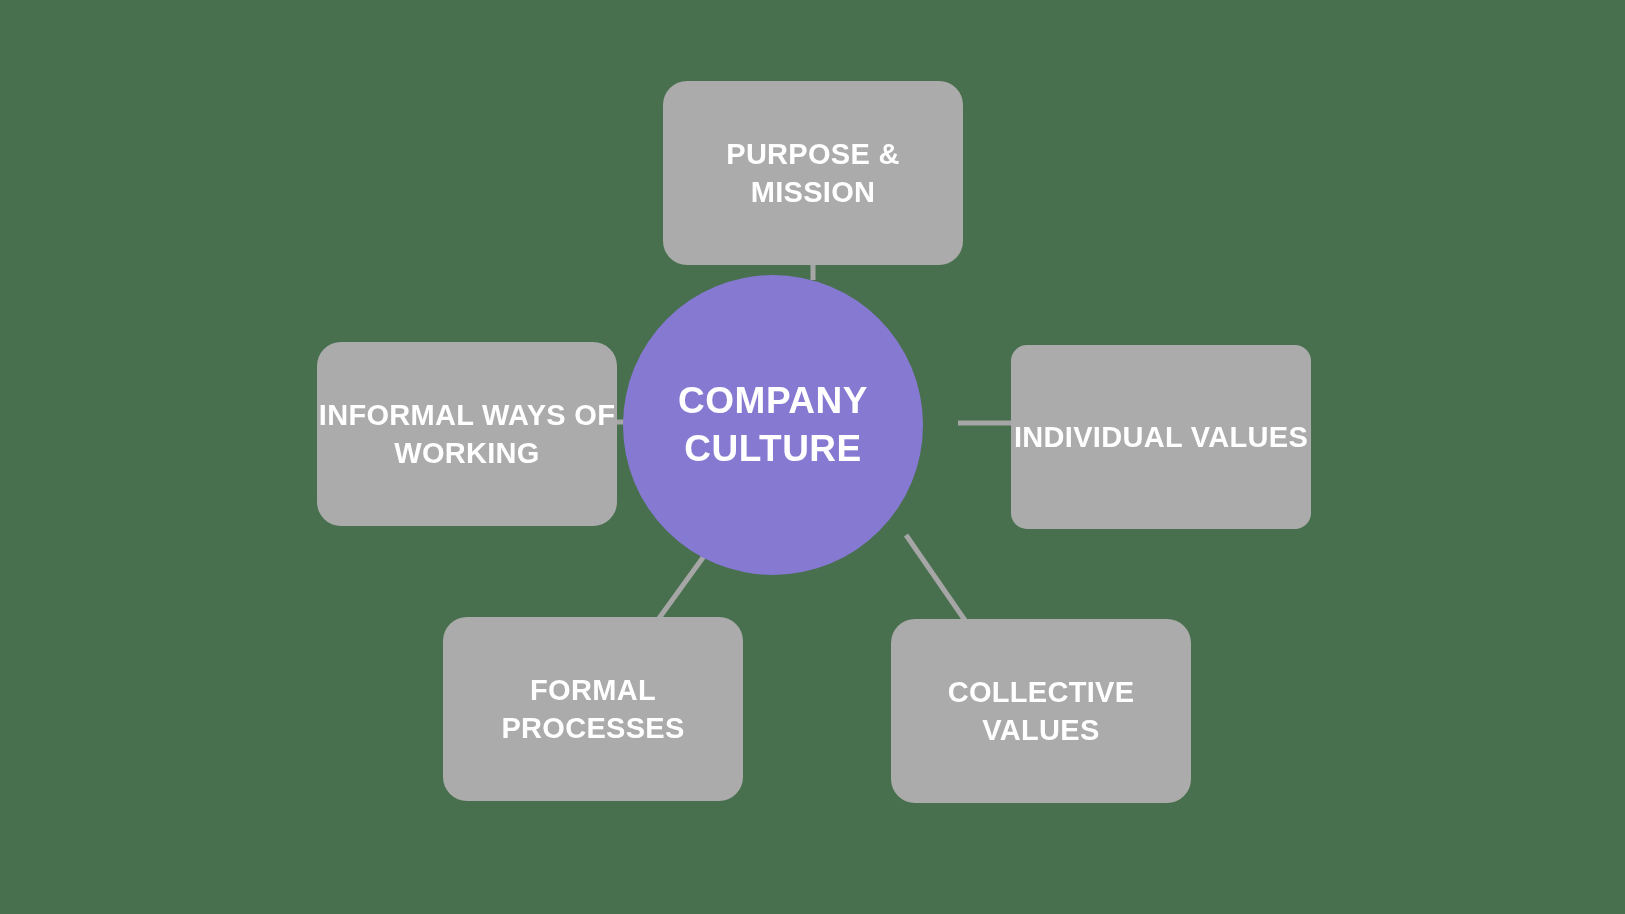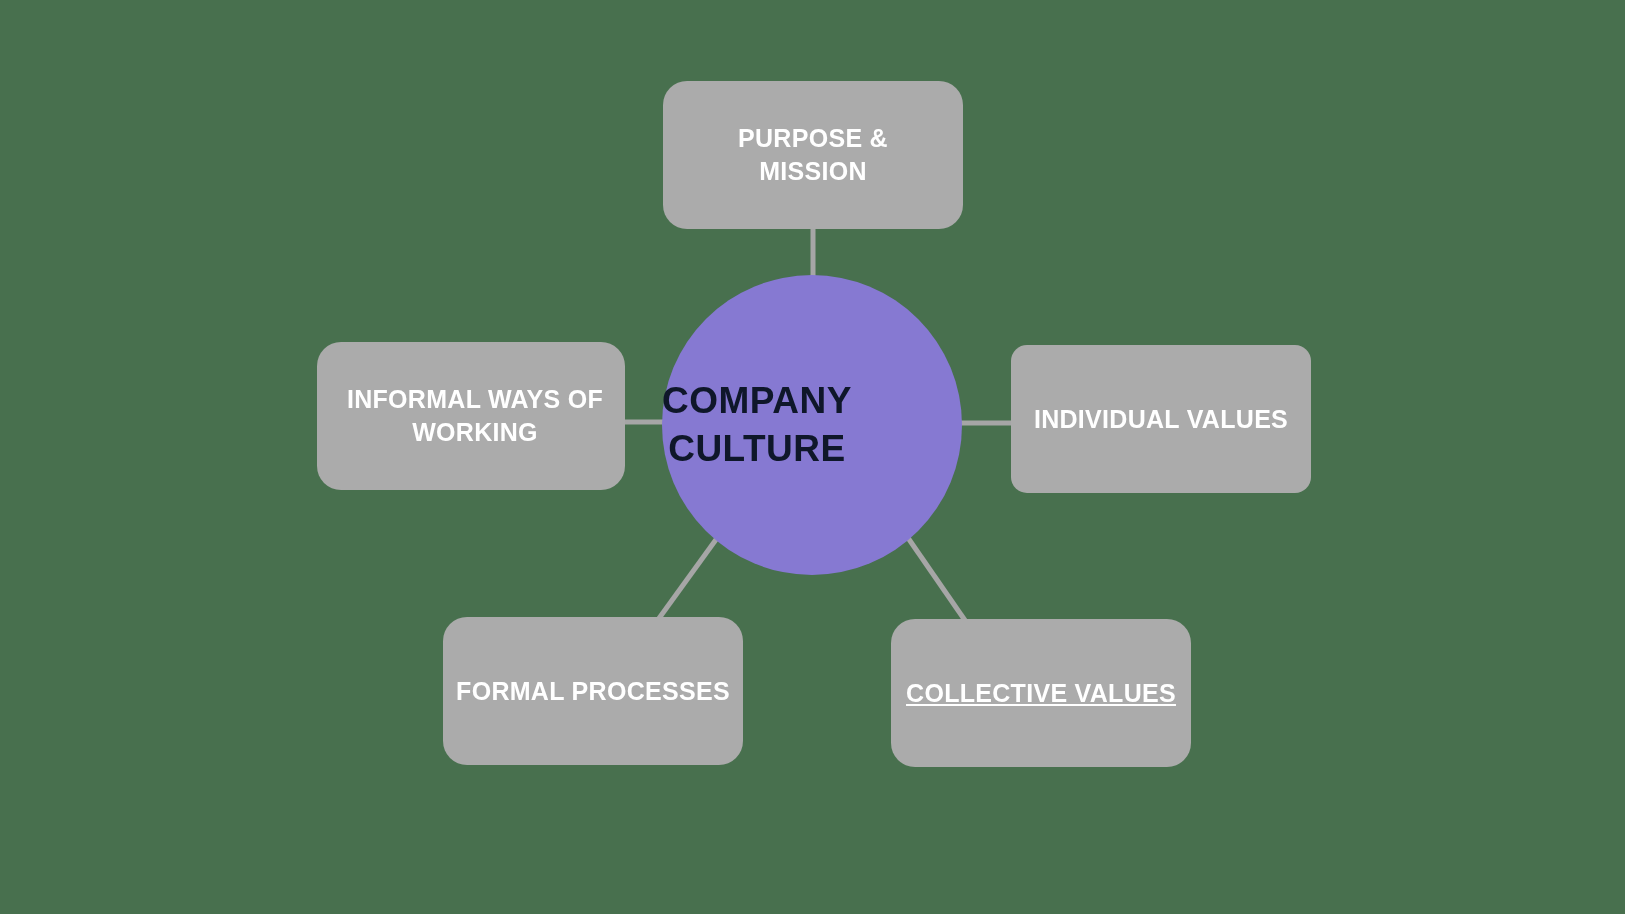--- a/index.html
+++ b/index.html
@@ -21,51 +21,52 @@
     width: 1625px;
     height: 914px;
   }
   #connectors line {
     stroke: var(--connector, #A6A6A6);
     stroke-width: 5;
   }
   .node {
     position: absolute;
     width: 300px;
-    height: 148px;
+    height: 184px;
     background: var(--node, #ABABAB);
     border-radius: 24px;
     display: flex;
     align-items: center;
     justify-content: center;
     text-align: center;
     color: #FFFFFF;
     font-weight: 700;
-    font-size: 25px;
+    font-size: 29px;
     line-height: 1.32;
     letter-spacing: 0.3px;
     white-space: pre-line;
   }
   .node-top          { left: 663px;  top: 81px;  }
-  .node-left         { left: 317px;  top: 342px; padding-left: 8px; }
+  .node-left         { left: 317px;  top: 342px; }
   .node-right        { left: 1011px; top: 345px; border-radius: 16px; }
   .node-bottom-left  { left: 443px;  top: 617px; justify-content: center; }
-  .node-bottom-right { left: 891px;  top: 619px; text-decoration: underline; }
+  .node-bottom-right { left: 891px;  top: 619px; }
   .center-node {
     position: absolute;
-    left: 662px;
+    left: 623px;
     top: 275px;
     width: 300px;
     height: 300px;
     border-radius: 50%;
     background: var(--center, #8679D2);
     display: flex;
     align-items: center;
+    justify-content: center;
     text-align: center;
-    color: #0f172a;
+    color: #ffffff;
     font-weight: 700;
     font-size: 37px;
     line-height: 1.3;
     letter-spacing: 0.5px;
     white-space: pre-line;
   }
 </style>
 </head>
 <body>
 

